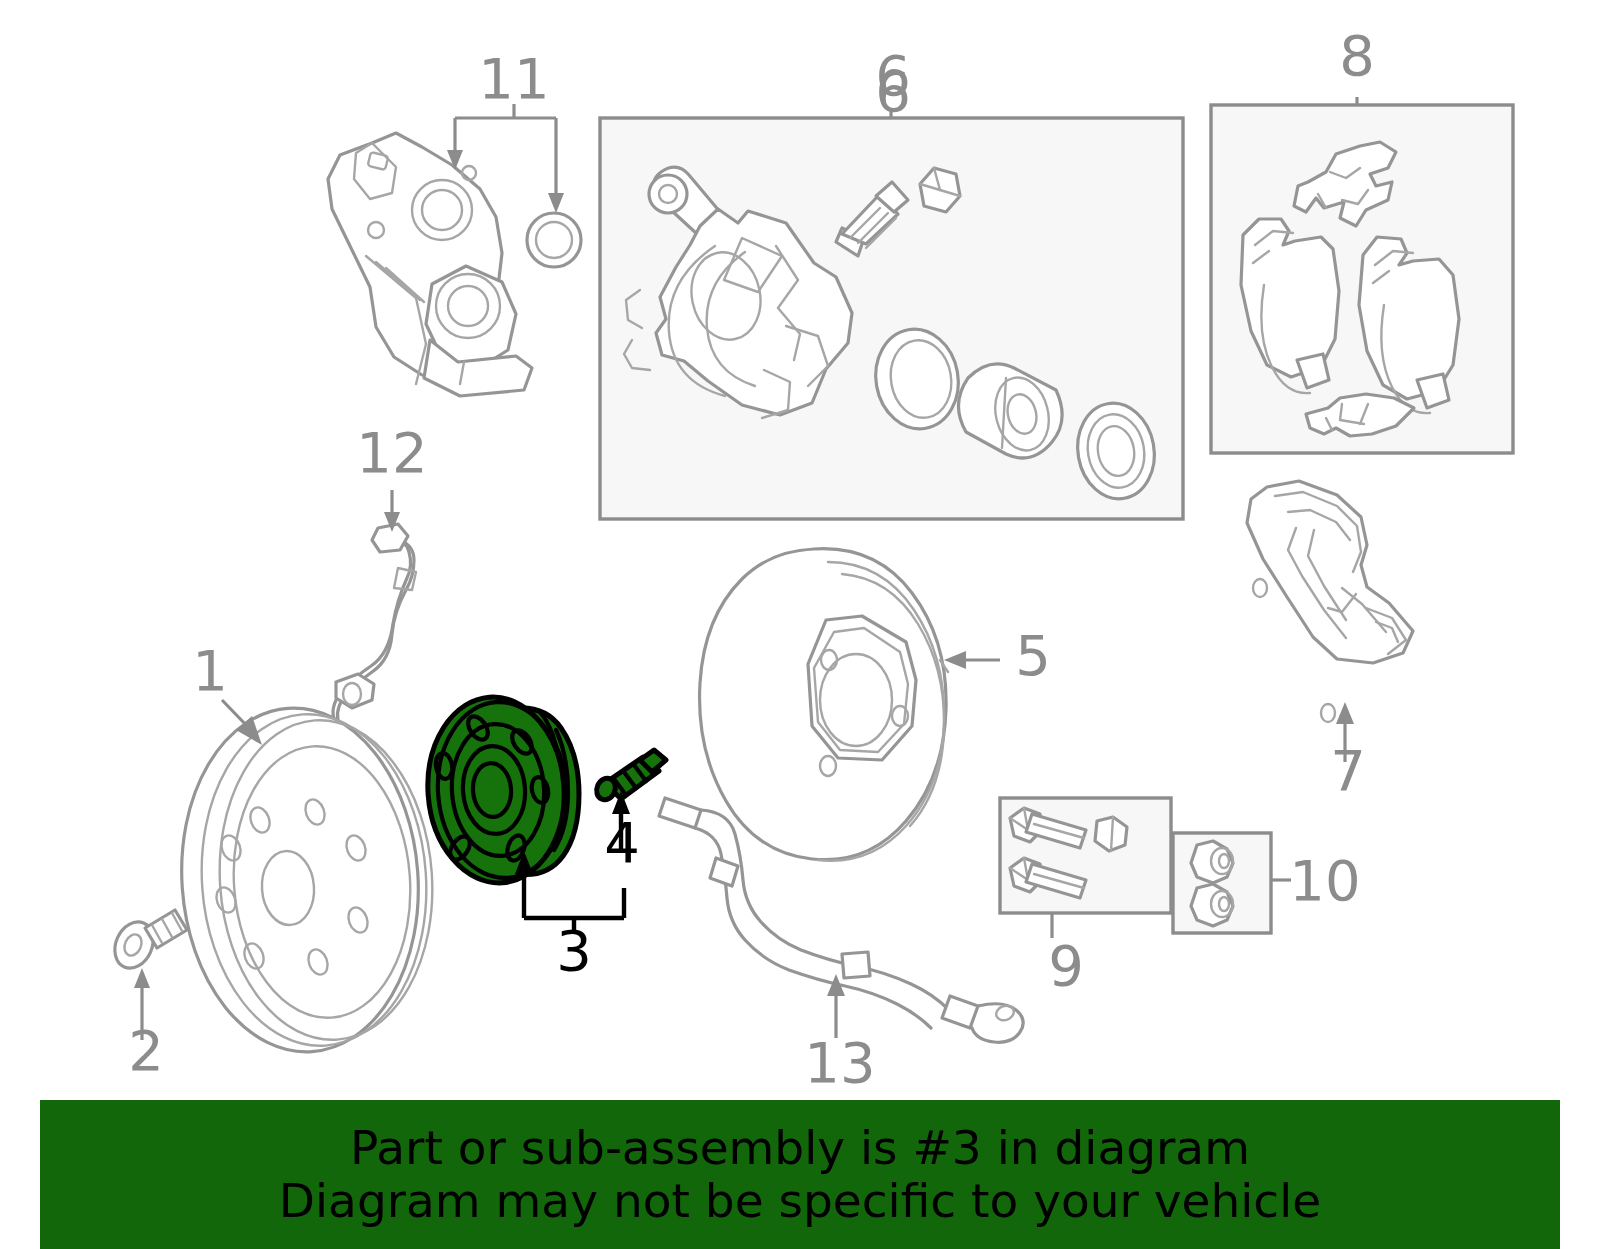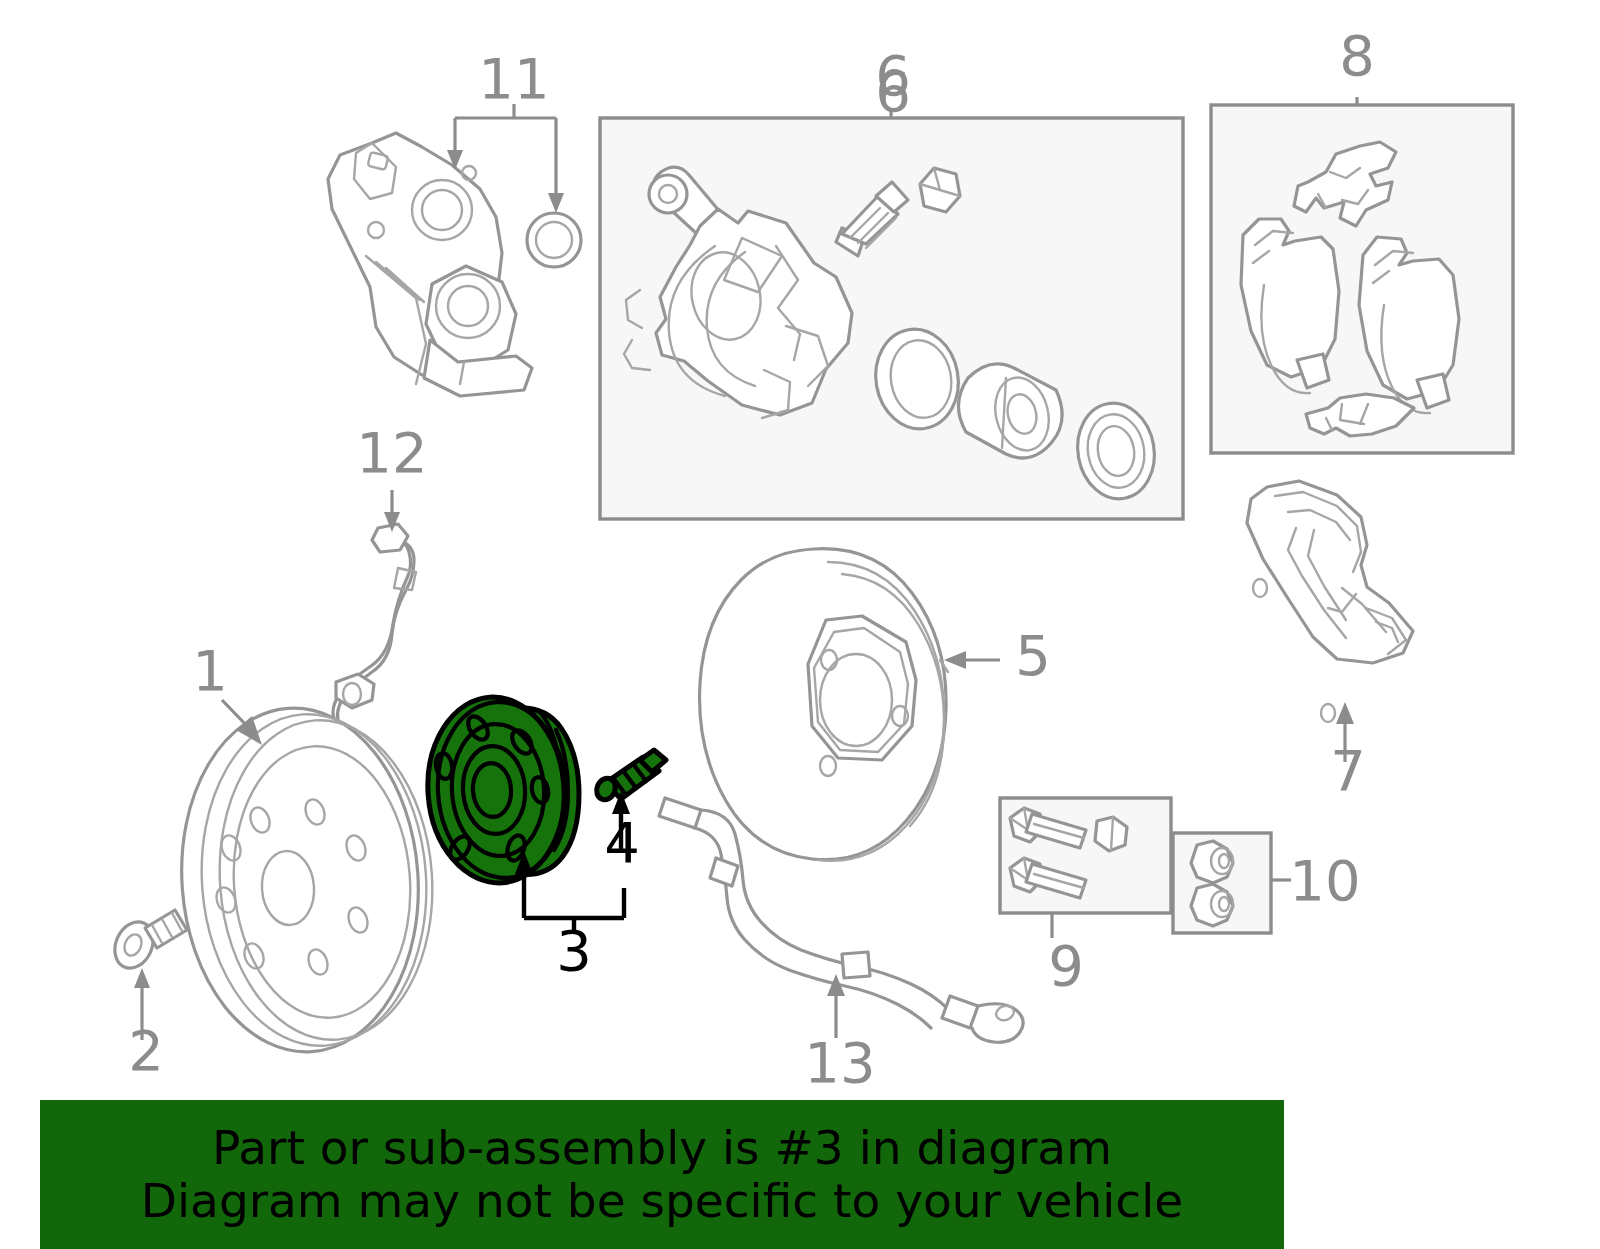--- a/index.html
+++ b/index.html
@@ -24,21 +24,21 @@
     position: absolute;
     left: 0; top: 0;
     width: 1600px;
     height: 1249px;
     display: block;
   }
   .notice-banner {
     position: absolute;
     left: 40px;
     top: 1100px;
-    width: 1244px;
+    width: 1520px;
     height: 149px;
     background: #13670B;
     color: #000000;
     display: flex;
     flex-direction: column;
     align-items: center;
     justify-content: center;
     text-align: center;
     font-family: "DejaVu Sans", sans-serif;
     box-sizing: border-box;

